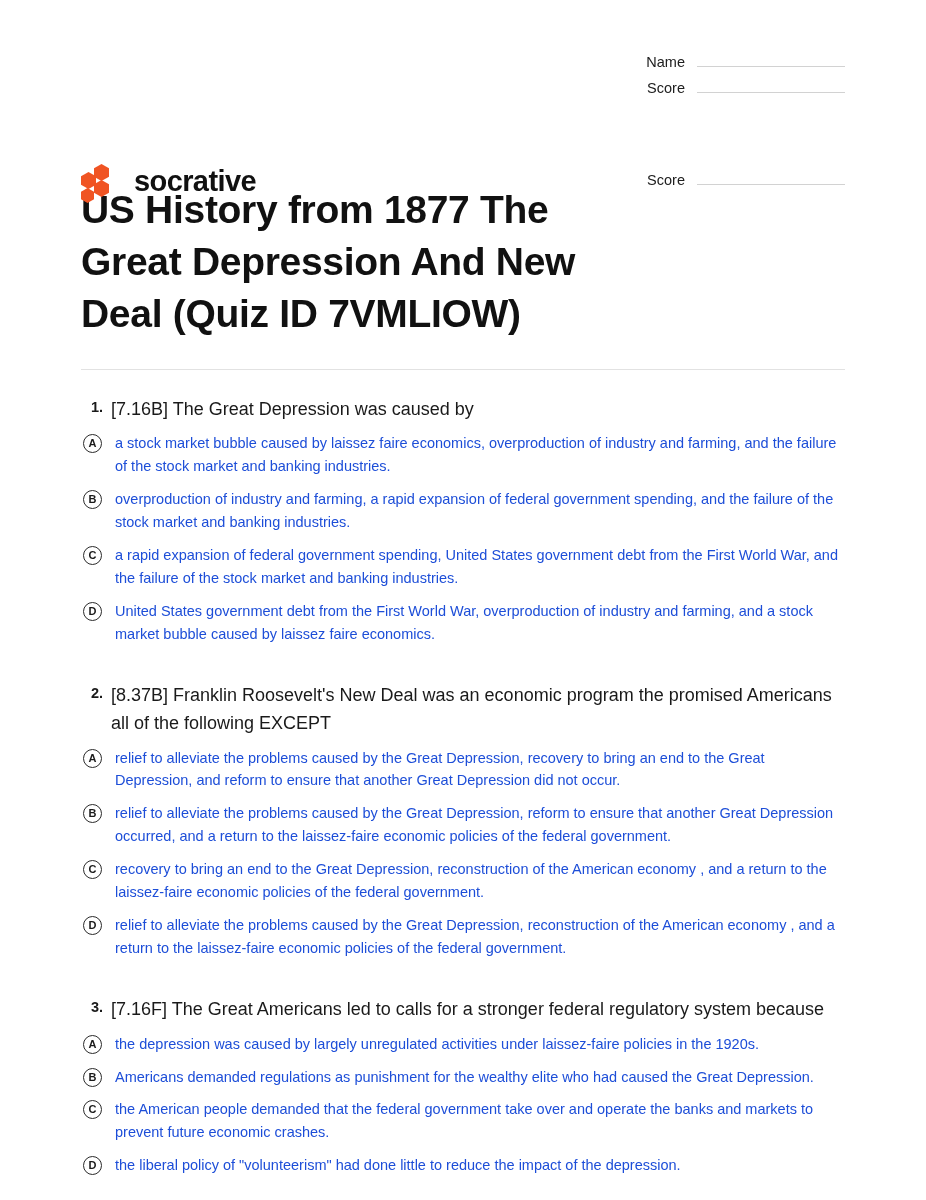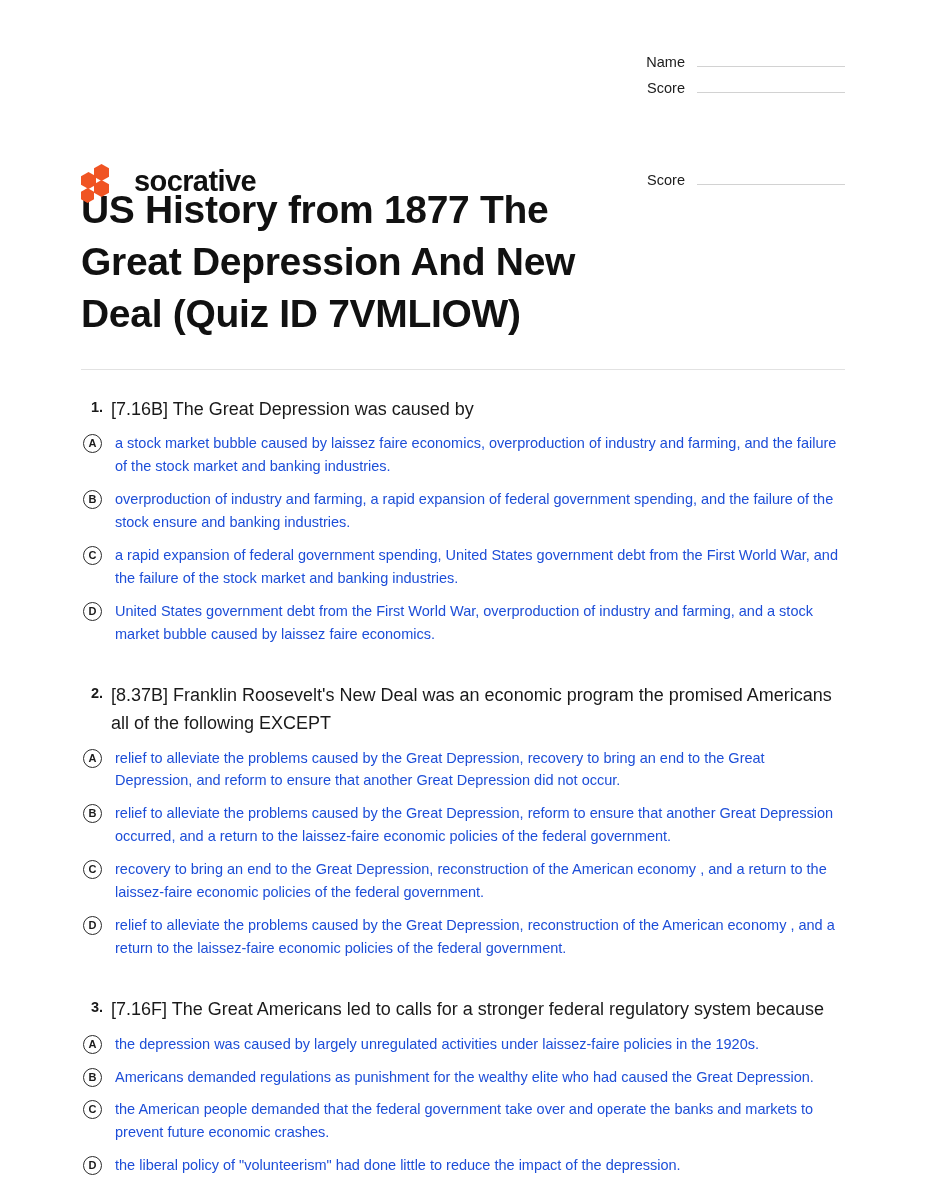--- a/index.html
+++ b/index.html
@@ -222,21 +222,21 @@
         <div class="q-head">
           <span class="q-num">1.</span>
           <span class="q-text">[7.16B] The Great Depression was caused by</span>
         </div>
         <div class="option">
           <span class="bubble">A</span>
           <span class="opt-text">a stock market bubble caused by laissez faire economics, overproduction of industry and farming, and the failure of the stock market and banking industries.</span>
         </div>
         <div class="option">
           <span class="bubble">B</span>
-          <span class="opt-text">overproduction of industry and farming, a rapid expansion of federal government spending, and the failure of the stock ensure and banking industries.</span>
+          <span class="opt-text">overproduction of industry and farming, a rapid expansion of federal government spending, and the failure of the stock market and banking industries.</span>
         </div>
         <div class="option">
           <span class="bubble">C</span>
           <span class="opt-text">a rapid expansion of federal government spending, United States government debt from the First World War, and the failure of the stock market and banking industries.</span>
         </div>
         <div class="option">
           <span class="bubble">D</span>
           <span class="opt-text">United States government debt from the First World War, overproduction of industry and farming, and a stock market bubble caused by laissez faire economics.</span>
         </div>
       </div>

